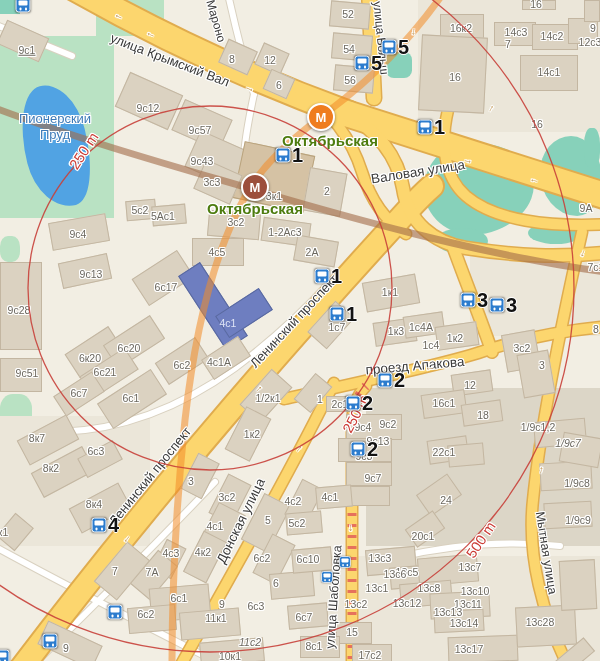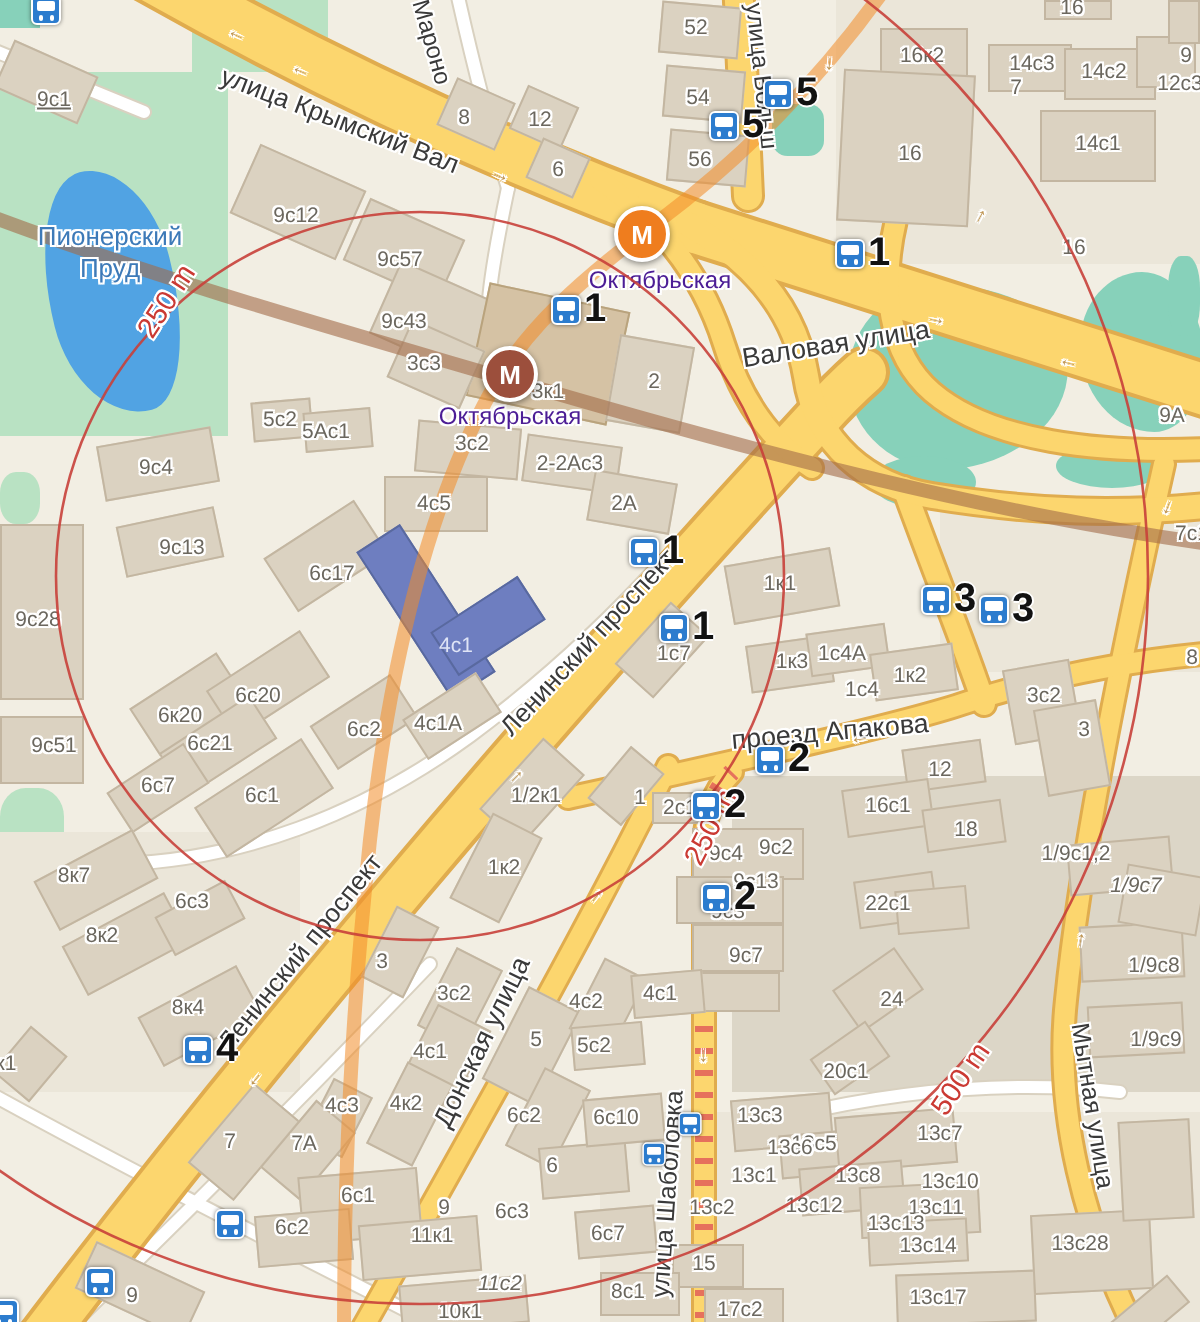--- a/index.html
+++ b/index.html
@@ -16,21 +16,21 @@
   .area.blockfill{background:#ebe6d9;}
   .bld{background:#dbd2c1;border:1px solid #c3b6a1;box-sizing:border-box;}
   .bld.big{background:#d5c2a4;border-color:#b9a37d;}
   .bld.hl{background:#6e7ec0;border-color:#59699f;}
   .lbl{position:absolute;transform:translate(-50%,-50%);white-space:nowrap;
        color:#6b675e;font-size:10.5px;line-height:1;
        text-shadow:1px 0 0 #fff,-1px 0 0 #fff,0 1px 0 #fff,0 -1px 0 #fff,
                    1px 1px 0 #fff,-1px -1px 0 #fff,1px -1px 0 #fff,-1px 1px 0 #fff;}
   .lbl.blue{color:#dfe4f6;text-shadow:none;}
   .street{color:#3a3a3a;font-size:13px;}
-  .poi{color:#4c1d95;font-weight:normal;font-size:12px;}
+  .poi{color:#4d7c0f;font-weight:bold;font-size:15px;}
   .pond-lbl{color:#3d7ab8;font-size:13px;}
   .radius{color:#cb3a33;font-size:14.5px;}
   .arrow{color:#bf9450;font-size:10px;font-weight:bold;}
   .m-icon{position:absolute;width:24px;height:24px;border-radius:50%;
       border:2px solid #fff;box-shadow:0 1px 3px rgba(0,0,0,.45);
       transform:translate(-50%,-50%);color:#fff;font-weight:bold;font-size:13px;
       display:flex;align-items:center;justify-content:center;}
   .stop{position:absolute;width:13px;height:13px;background:#2c7cce;
       border:1.5px solid #fff;border-radius:3px;box-shadow:0 0 2px rgba(0,0,0,.5);
       transform:translate(-50%,-50%);box-sizing:content-box;}
@@ -269,21 +269,21 @@
       <div class="lbl" style="left: 537px; top: 124px;">16</div>
       <div class="lbl" style="left: 586px; top: 208px;">9А</div>
       <div class="lbl" style="left: 148px; top: 108px;">9с12</div>
       <div class="lbl" style="left: 200px; top: 130px;">9с57</div>
       <div class="lbl" style="left: 202px; top: 161px;">9с43</div>
       <div class="lbl" style="left: 212px; top: 182px; text-align: right;">3с3</div>
       <div class="lbl" style="left: 274px; top: 196px;">3к1</div>
       <div class="lbl" style="left: 140px; top: 210px;">5с2</div>
       <div class="lbl" style="left: 163px; top: 216px;">5Ас1</div>
       <div class="lbl" style="left: 236px; top: 222px;">3с2</div>
-      <div class="lbl" style="left: 285px; top: 232px;">2-2Ас3</div>
+      <div class="lbl" style="left: 285px; top: 232px;">1-2Ас3</div>
       <div class="lbl" style="left: 327px; top: 191px;">2</div>
       <div class="lbl" style="left: 312px; top: 252px;">2А</div>
       <div class="lbl" style="left: 217px; top: 252px;">4с5</div>
       <div class="lbl" style="left: 78px; top: 234px;">9с4</div>
       <div class="lbl" style="left: 91px; top: 274px;">9с13</div>
       <div class="lbl" style="left: 19px; top: 310px;">9с28</div>
       <div class="lbl" style="left: 27px; top: 373px;">9с51</div>
       <div class="lbl" style="left: 166px; top: 287px;">6с17</div>
       <div class="lbl blue" style="left: 228px; top: 323px;">4с1</div>
       <div class="lbl" style="left: 90px; top: 358px;">6к20</div>

